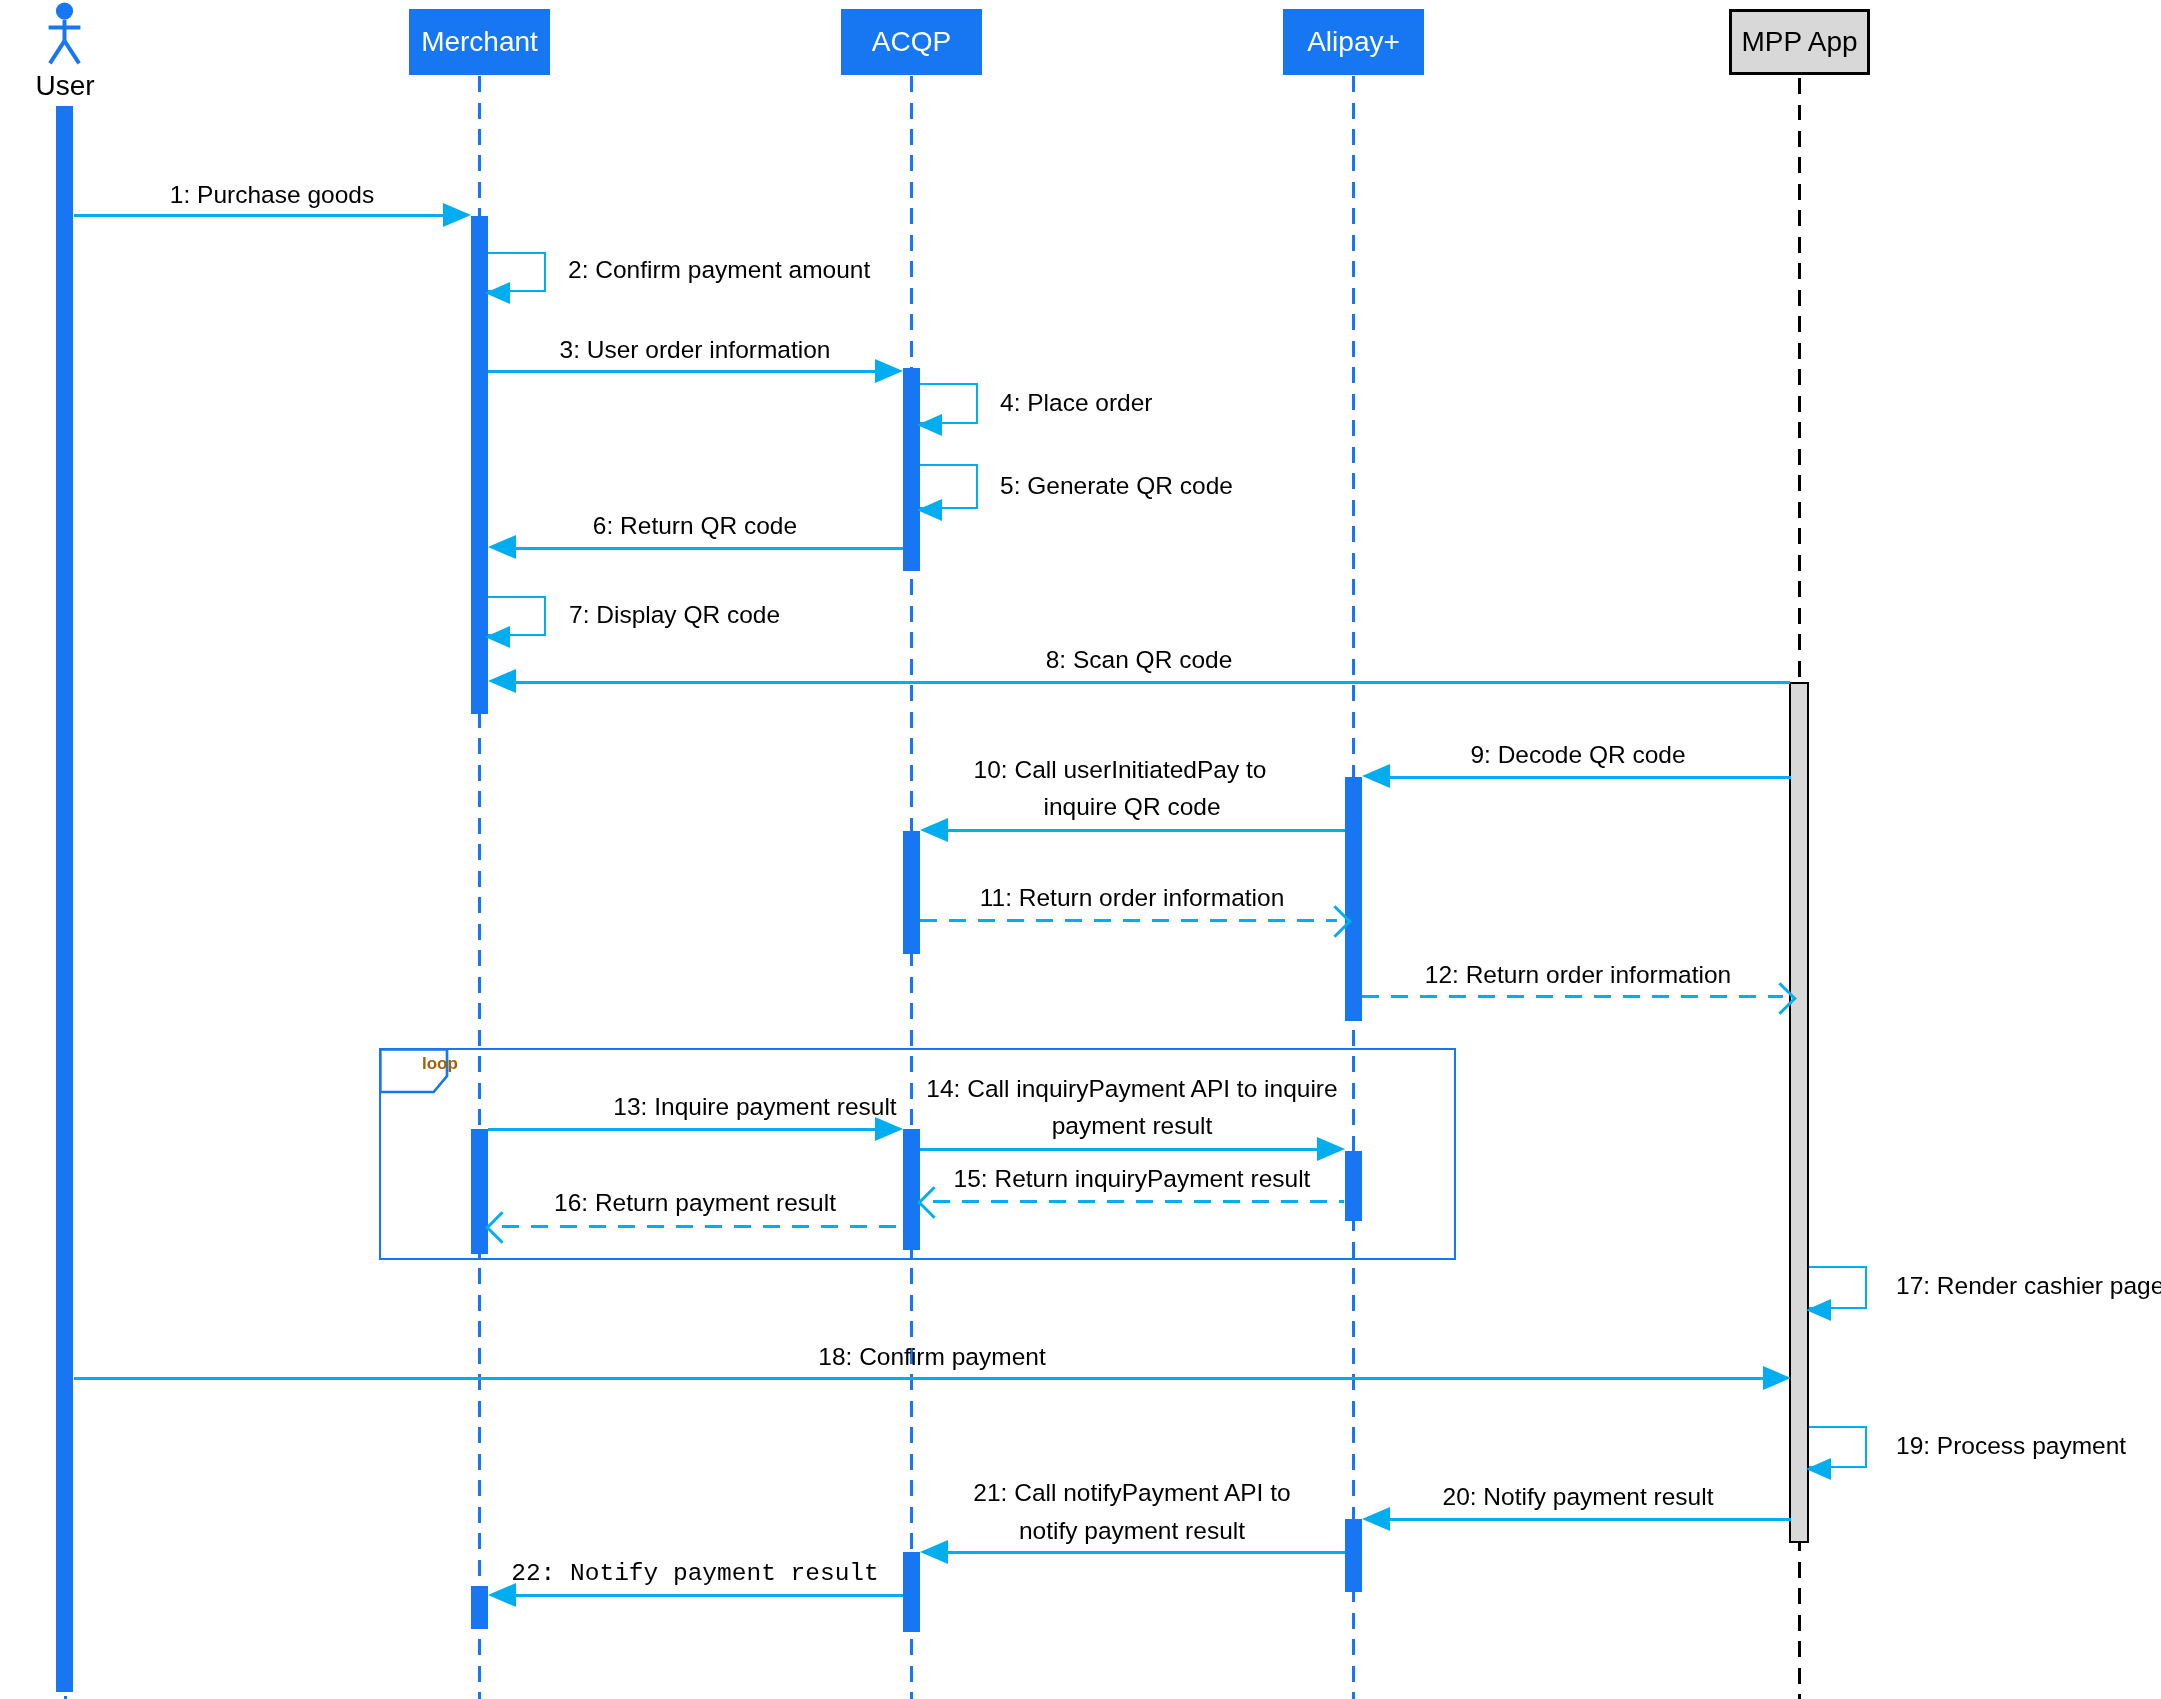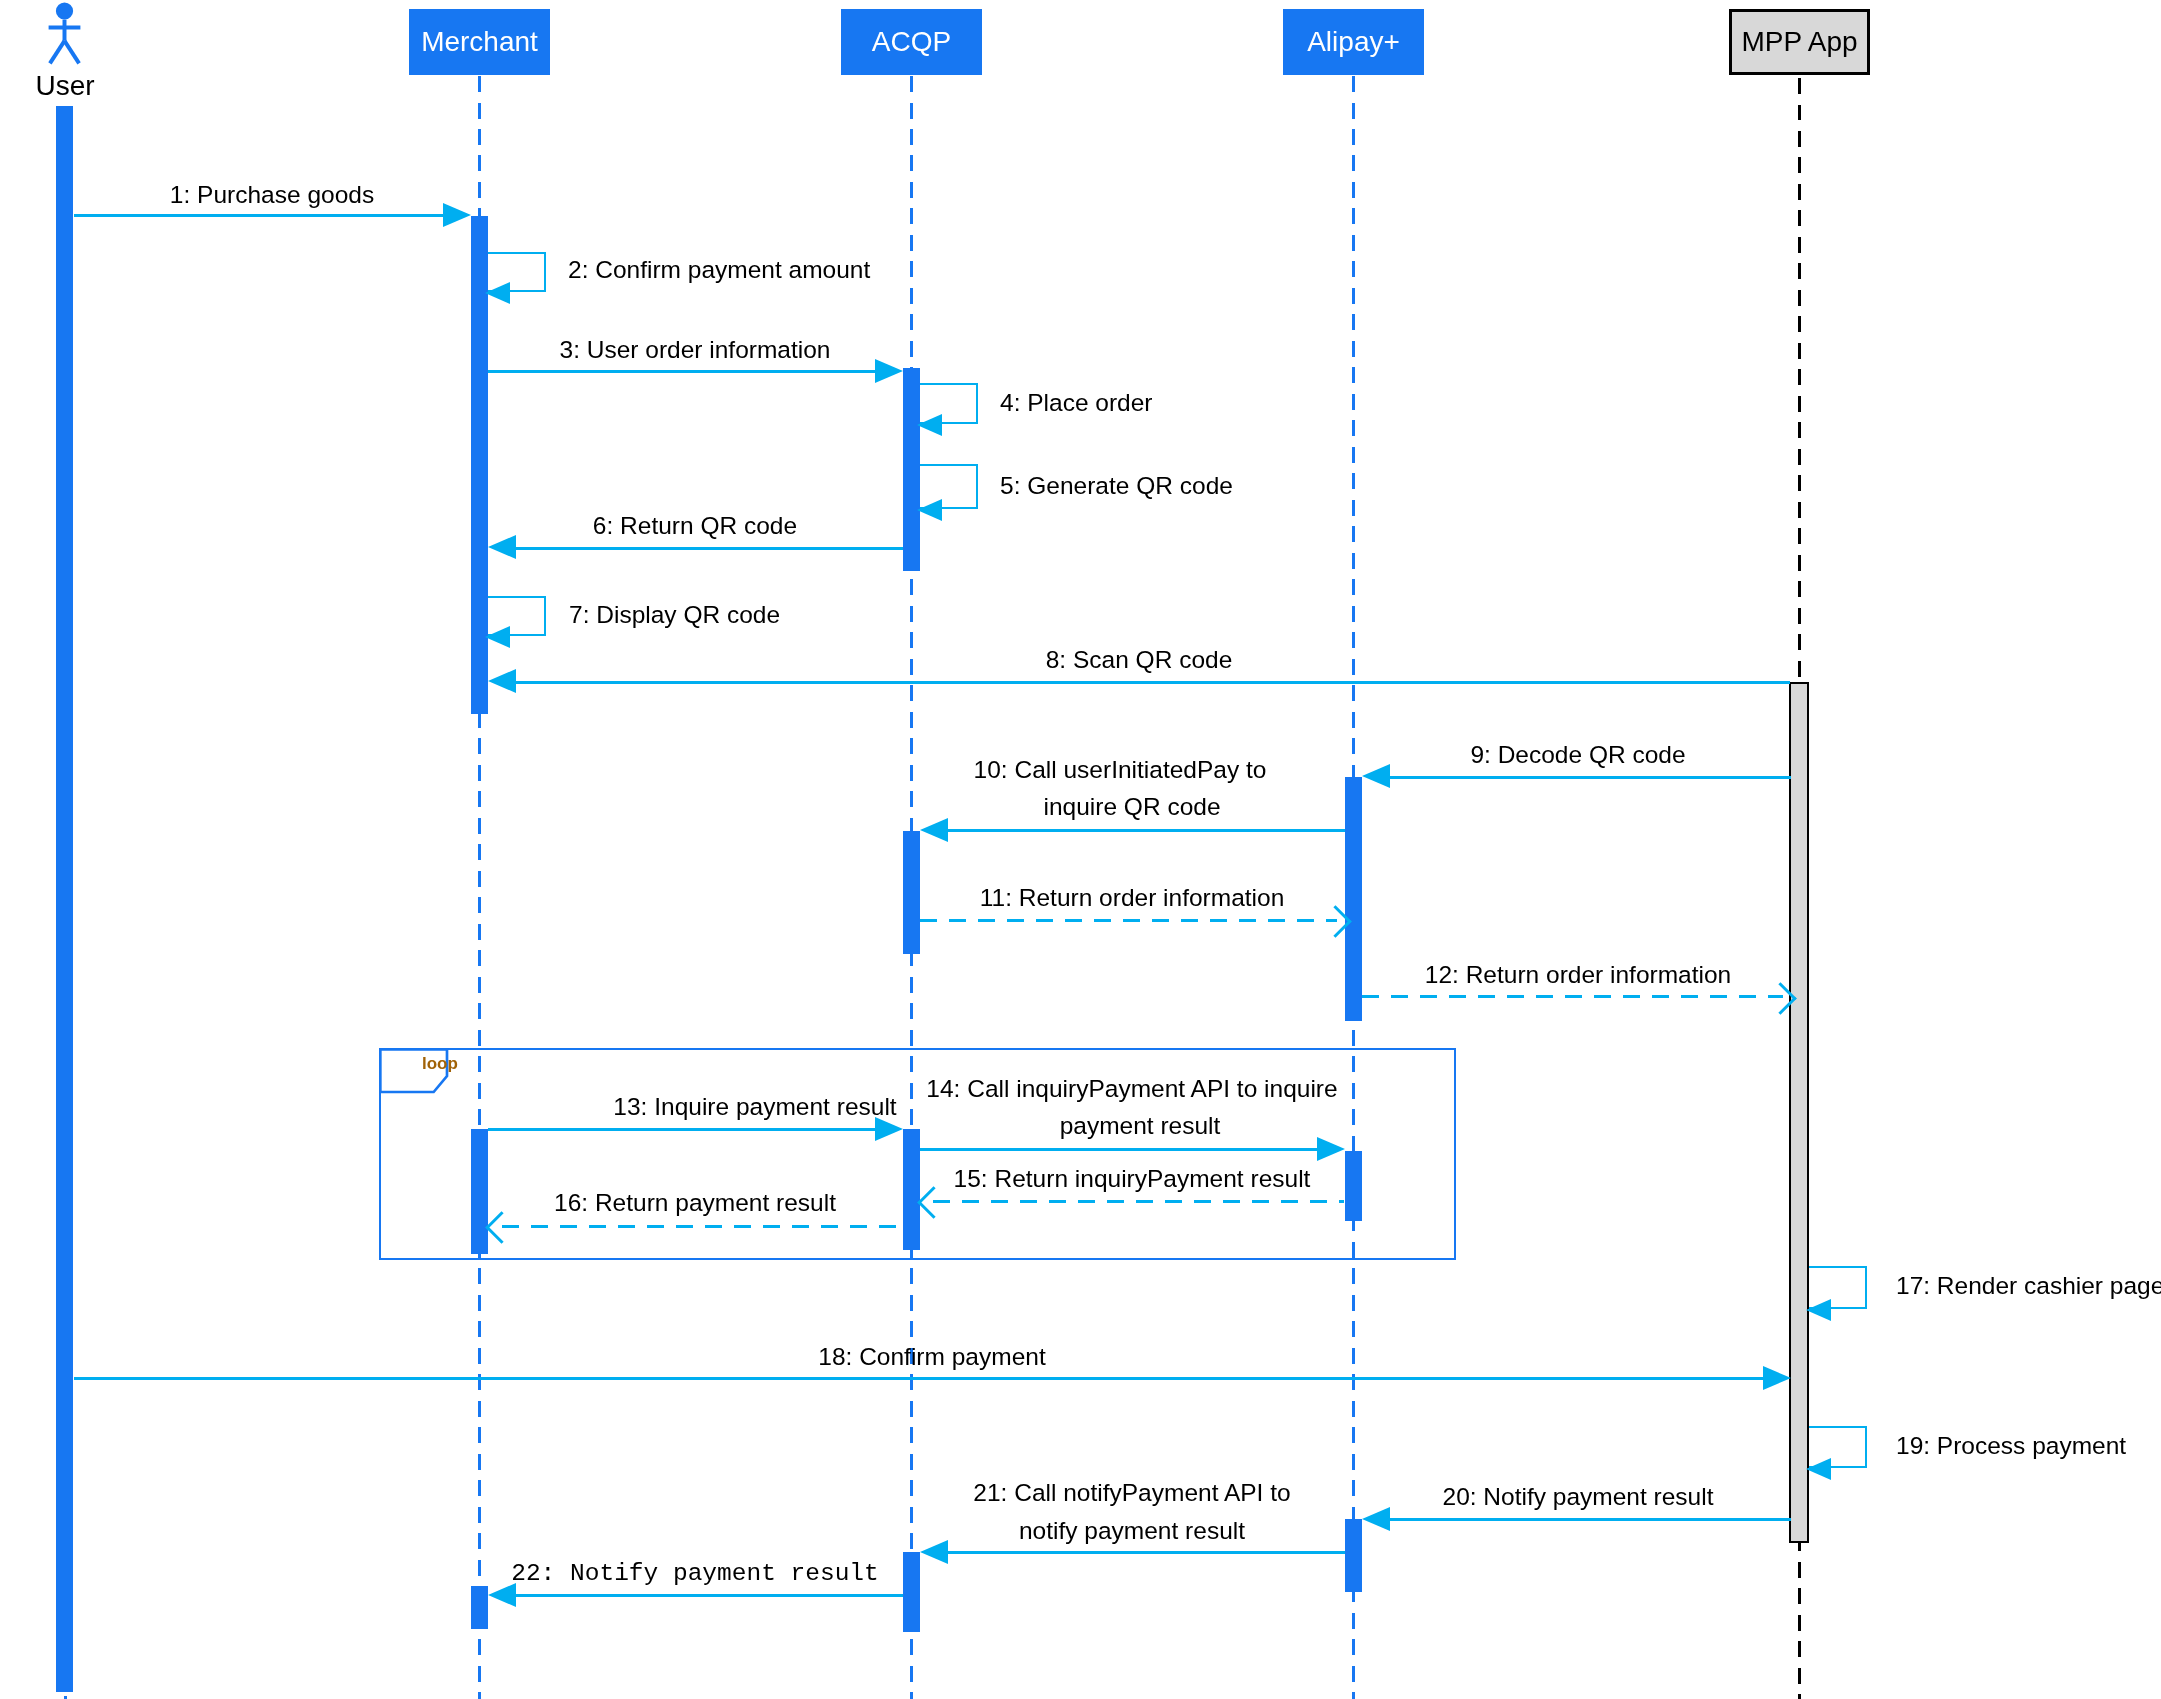--- a/index.html
+++ b/index.html
@@ -137,21 +137,21 @@
 
   <div class="lbl lbl-c" style="left:1578px;top:961px;">12: Return order information</div>
   <div class="line-d" style="left:1362px;top:995px;width:421px;"></div>
   <div class="chev-r" style="left:1769px;top:987px;"></div>
 
   <div class="lbl lbl-c" style="left:730px;top:1093px;margin-left:25px;">13: Inquire payment result</div>
   <div class="line-s" style="left:488px;top:1128px;width:387px;"></div>
   <div class="head-r" style="left:875px;top:1117px;"></div>
 
   <div class="lbl lbl-c" style="left:1132px;top:1075px;">14: Call inquiryPayment API to inquire</div>
-  <div class="lbl lbl-c" style="left:1132px;top:1112px;margin-left:8px;">payment result</div>
+  <div class="lbl lbl-c" style="left:1132px;top:1112px;">payment result</div>
   <div class="line-s" style="left:920px;top:1148px;width:397px;"></div>
   <div class="head-r" style="left:1317px;top:1137px;"></div>
 
   <div class="lbl lbl-c" style="left:1132px;top:1165px;">15: Return inquiryPayment result</div>
   <div class="line-d" style="left:933px;top:1200px;width:411px;"></div>
   <div class="chev-l" style="left:922px;top:1191px;"></div>
 
   <div class="lbl lbl-c" style="left:695px;top:1189px;">16: Return payment result</div>
   <div class="line-d" style="left:502px;top:1225px;width:401px;"></div>
   <div class="chev-l" style="left:490px;top:1216px;"></div>

